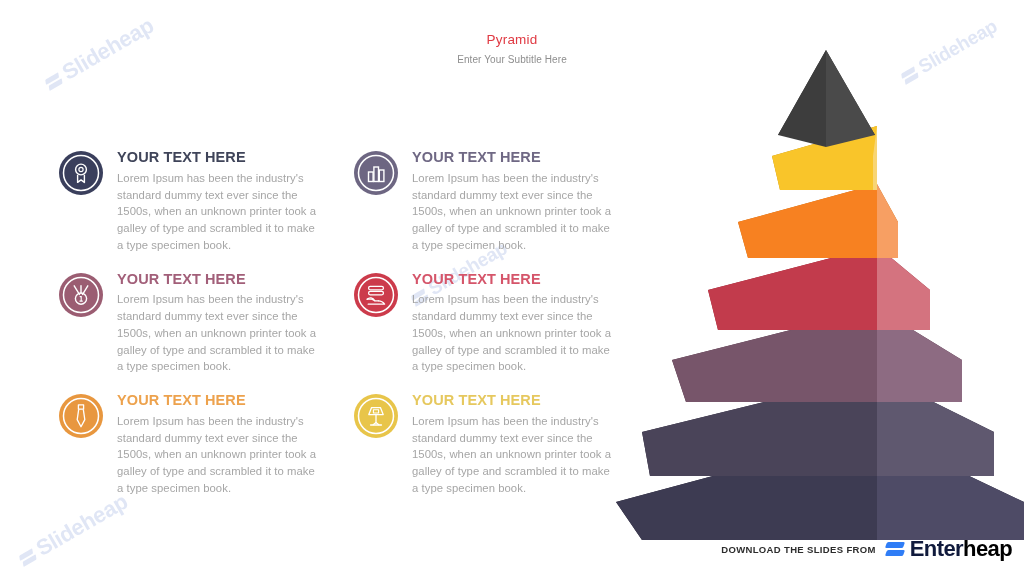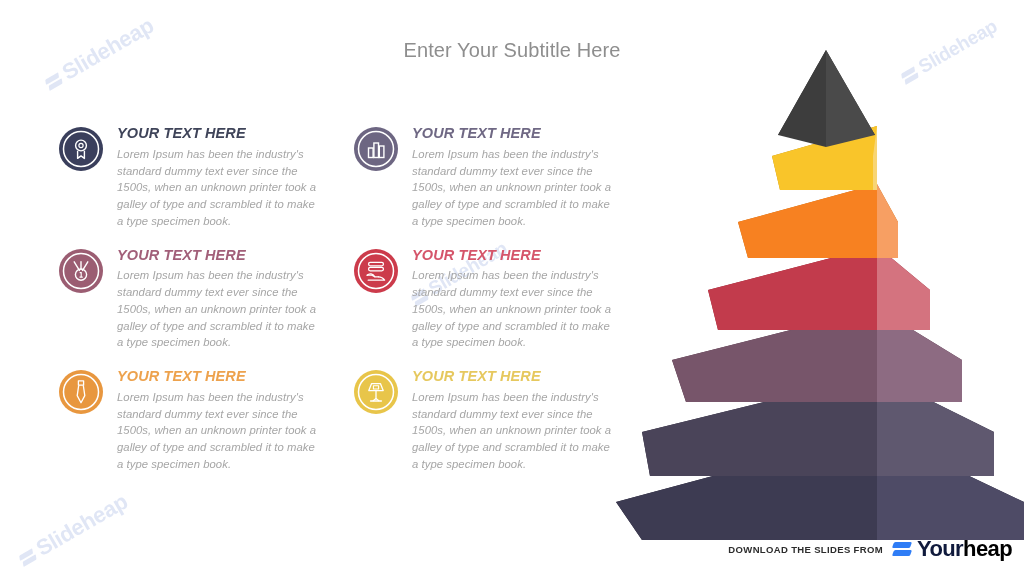--- a/index.html
+++ b/index.html
@@ -48,32 +48,31 @@
   
   .header { position: absolute; left: 0; top: 32px; width: 1024px; text-align: center; }
   .eyebrow {
     font-size: 13.5px; color: #e03a43; letter-spacing: .2px; margin-bottom: 3px;
   }
   .title {
     font-size: 33px; font-weight: 700; color: #2e2e2e;
     letter-spacing: -.3px; line-height: 1.12;
   }
   .subtitle {
-    font-size: 20px; color: #8e8e8e; margin-top: 7px; letter-spacing: .1px;
+    font-size: 10px; color: #8e8e8e; margin-top: 7px; letter-spacing: .1px;
   }
 
   
   .grid {
-    position: absolute; left: 58px; top: 124px;
+    position: absolute; left: 58px; top: 148px;
     width: 580px;
     display: grid;
     grid-template-columns: 285px 285px;
     column-gap: 10px;
     row-gap: 16px;
-    font-style: italic;
   }
   .feature { display: flex; align-items: flex-start; gap: 13px; }
   .ficon { flex: none; width: 46px; height: 46px; margin-top: 2px; }
   .ficon svg { display: block; width: 46px; height: 46px; }
   .ftext { padding-top: 2px; }
   .fhead {
     font-size: 14.5px; font-weight: 700; letter-spacing: .1px;
     margin-bottom: 4px; line-height: 1.1;
   }
   .fbody {
@@ -121,20 +120,21 @@
   <div class="wm wm-3">
     <span class="wm-mark"></span>
     <span>Slideheap</span>
   </div>
   <div class="wm wm-4">
     <span class="wm-mark"></span>
     <span>Slideheap</span>
   </div>
 
   <div class="header">
+    <div class="eyebrow">Pyramid</div>
     <div class="subtitle">Enter Your Subtitle Here</div>
   </div>
 
   <div class="grid">
 
     <div class="feature">
       <div class="ficon">
         <svg viewBox="0 0 46 46">
           <circle cx="23" cy="23" r="22" fill="#3a3f5c"></circle>
           <circle cx="23" cy="23" r="17.5" fill="none" stroke="#ffffff" stroke-width="1.5"></circle>
@@ -282,18 +282,18 @@
       </g>
 
     </svg>
   </div>
 
   <div class="footer">
     <span class="footer-label">DOWNLOAD THE SLIDES FROM</span>
     <span class="logo">
       <span class="logo-mark"></span>
       <span class="logo-text">
-        <span class="logo-slide">Your</span><span class="logo-heap">heap</span>
+        <span class="logo-slide">Enter</span><span class="logo-heap">heap</span>
       </span>
     </span>
   </div>
 
 </div>
 
 </body></html>

